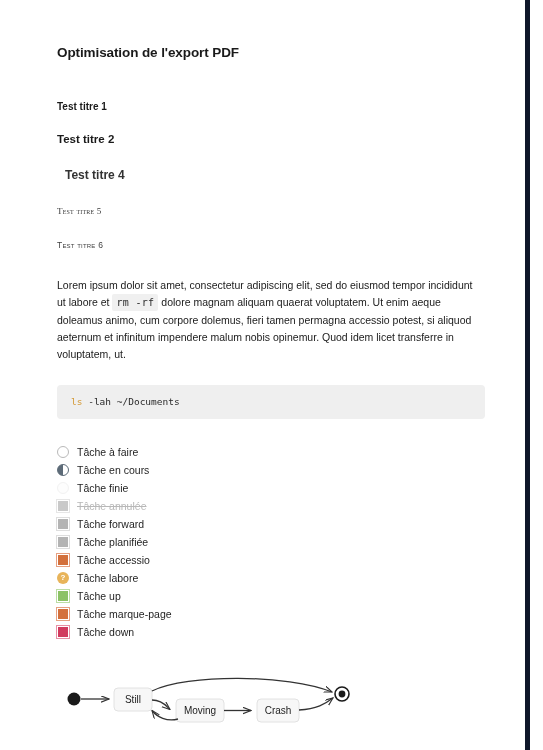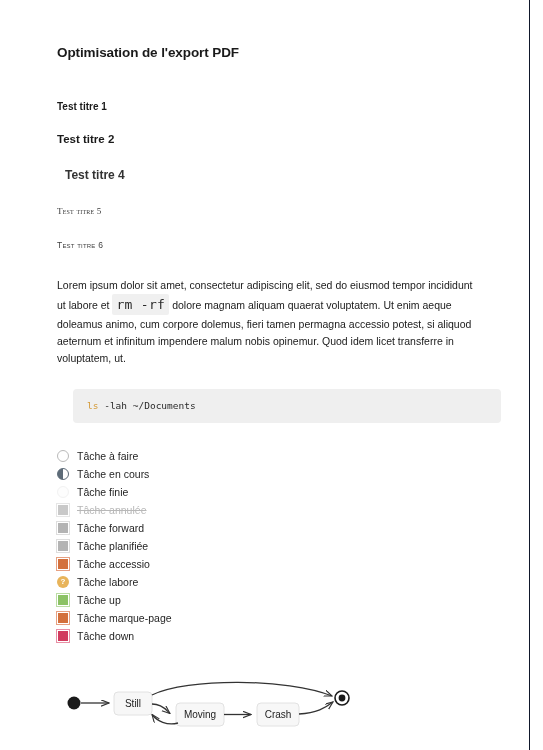--- a/index.html
+++ b/index.html
@@ -14,21 +14,21 @@
     font-family: "Liberation Sans", sans-serif;
     color: #1a1a1a;
     position: relative;
   }
   .page {
     position: absolute;
     left: 0; top: 0;
     width: 530px;
     height: 750px;
     background: #ffffff;
-    border-right: 1px solid #0f172a;
+    border-right: 5px solid #0f172a;
     box-sizing: border-box;
   }
   .page-inner {
     padding: 44px 45px 0 57px;
   }
   h1.doc-title {
     font-size: 13.5px;
     font-weight: bold;
     margin: 0 0 0 0;
     line-height: 1.35;
@@ -87,30 +87,30 @@
   p.body-text {
     font-size: 10.5px;
     line-height: 1.62;
     margin: 26px 0 0 0;
     color: #1a1a1a;
     text-align: left;
     max-width: 422px;
   }
   code.inline-code {
     font-family: "DejaVu Sans Mono", monospace;
-    font-size: 13px;
+    font-size: 10px;
     background: #f0f0f0;
     color: #2b2b2b;
     padding: 3px 4px;
     border-radius: 2px;
     letter-spacing: 0.3px;
   }
 
   .code-block {
-    margin: 22px 0 0 16px;
+    margin: 22px 0 0 0;
     background: #efefef;
     border-radius: 4px;
     padding: 11px 14px;
     width: 428px;
     box-sizing: border-box;
     font-family: "DejaVu Sans Mono", monospace;
     font-size: 9.5px;
     line-height: 1.3;
     white-space: pre;
   }

